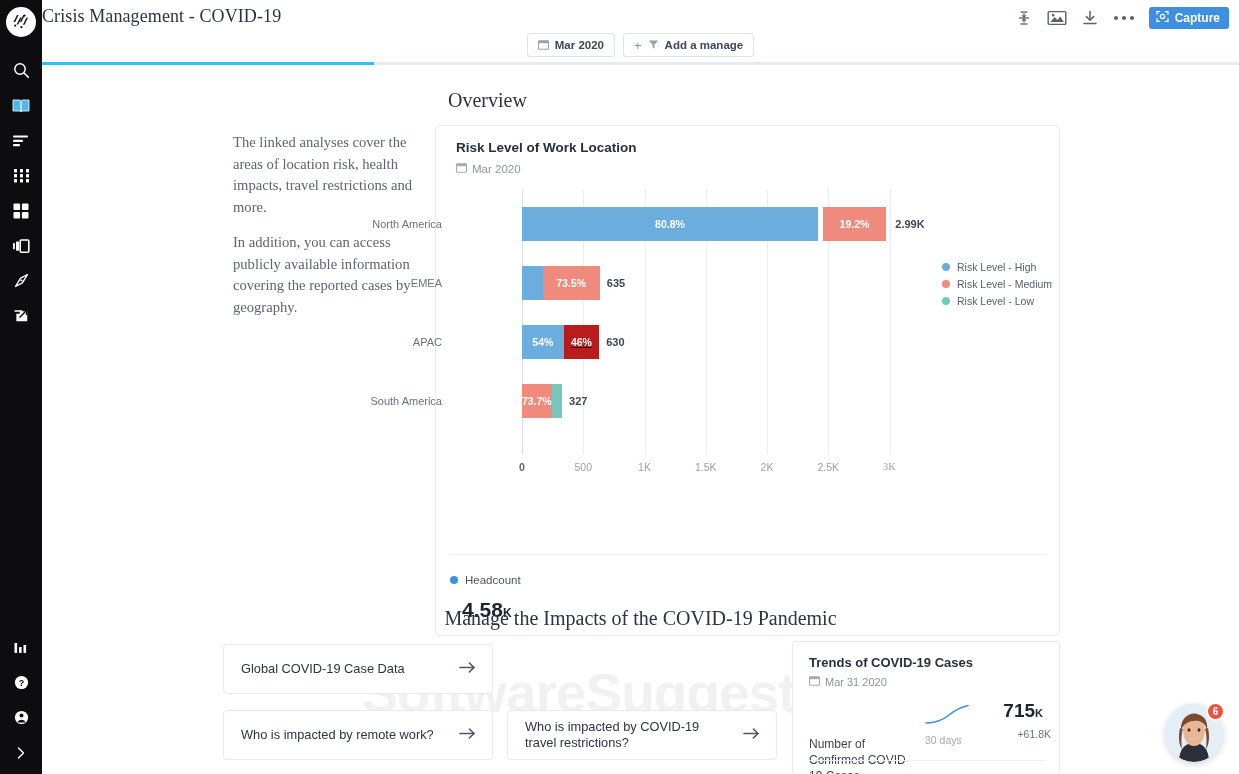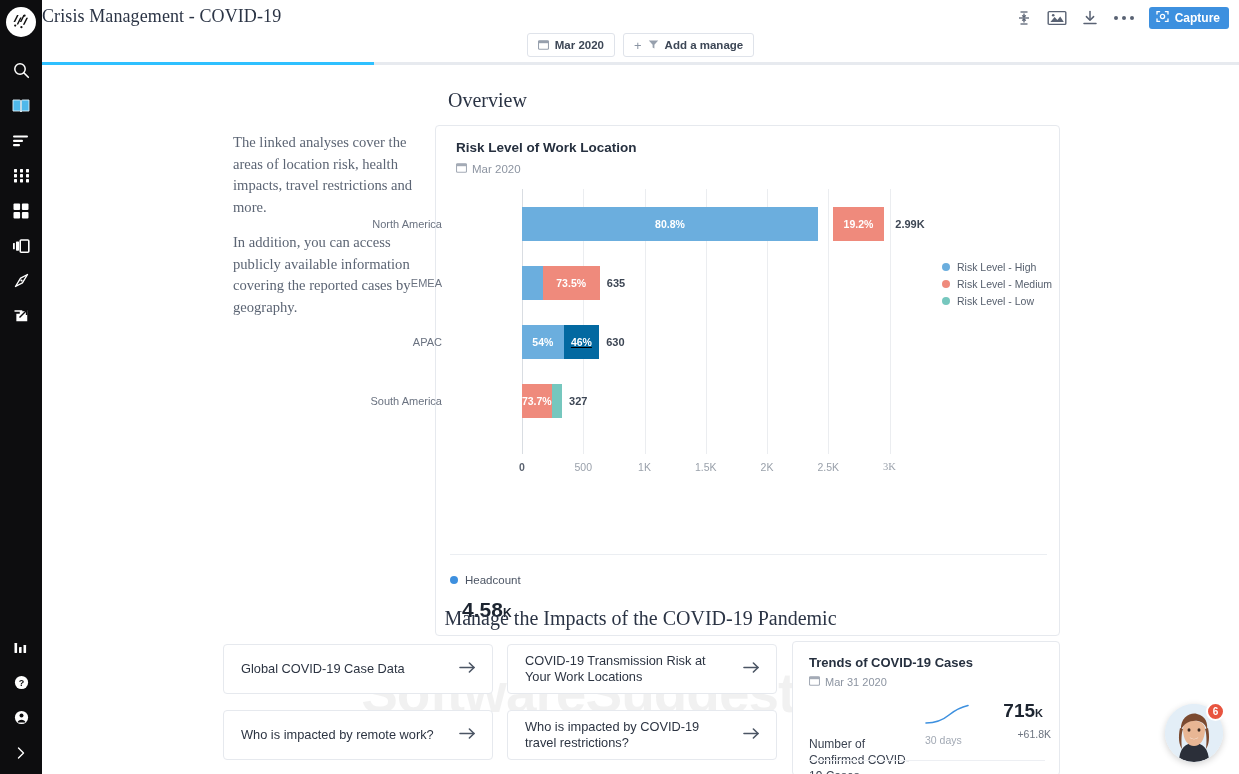--- a/index.html
+++ b/index.html
@@ -449,39 +449,39 @@
           <div class="tick" style="left: 319px;">2K</div>
           <div class="gridline" style="left: 380.25px;"></div>
           <div class="tick" style="left: 380.25px;">2.5K</div>
           <div class="gridline" style="left: 441.5px;"></div>
           <div class="tick" style="left: 441.5px; font-family: Liberation Serif, serif;">3K</div>
           <div class="cat-label" style="top: 29px;">North America</div>
           <div class="bar-row" style="top: 18px; left: 0px; width: 600px;">
             <div class="seg" style="left: 74px; width: 295.96px; background: rgb(107, 174, 222);">
               <span>80.8%</span>
             </div>
-            <div class="seg" style="left: 385px; width: 51px; background: rgb(239, 138, 124);">
+            <div class="seg" style="left: 375px; width: 63px; background: rgb(239, 138, 124);">
               <span>19.2%</span>
             </div>
             <div class="total" style="left: 447.275px;">2.99K</div>
           </div>
           <div class="cat-label" style="top: 88px;">EMEA</div>
           <div class="bar-row" style="top: 77px; left: 0px; width: 600px;">
             <div class="seg" style="left: 74px; width: 20.58px; background: rgb(107, 174, 222);"></div>
             <div class="seg" style="left: 94.58px; width: 57.2075px; background: rgb(239, 138, 124);">
               <span>73.5%</span>
             </div>
             <div class="total" style="left: 158.787px;">635</div>
           </div>
           <div class="cat-label" style="top: 147px;">APAC</div>
           <div class="bar-row" style="top: 136px; left: 0px; width: 600px;">
             <div class="seg" style="left: 74px; width: 41.65px; background: rgb(107, 174, 222);">
               <span>54%</span>
             </div>
-            <div class="seg" style="left: 115.65px; width: 35.525px; background: #0369a1; text-decoration: underline;">
+            <div class="seg" style="left: 115.65px; width: 35.525px; background: #b91c1c; text-decoration: underline;">
               <span>46%</span>
             </div>
             <div class="total" style="left: 158.175px;">630</div>
           </div>
           <div class="cat-label" style="top: 206px;">South America</div>
           <div class="bar-row" style="top: 195px; left: 0px; width: 600px;">
             <div class="seg" style="left: 74px; width: 29.5225px; background: rgb(239, 138, 124);">
               <span>73.7%</span>
             </div>
             <div class="seg" style="left: 103.522px; width: 10.535px; background: rgb(118, 199, 190);"></div>
@@ -520,29 +520,20 @@
     <div class="link-card" style="left:181px; top:579px; width:270px; height:50px;">
       <div class="lc-label">Global COVID-19 Case Data</div>
       <span class="arrow">
         <svg width="17" height="13" viewBox="0 0 17 13">
             <path d="M1 6.5 H15" stroke="#4b5564" stroke-width="1.6" stroke-linecap="round"></path>
             <path d="M10.4 2 L15 6.5 L10.4 11" fill="none" stroke="#4b5564" stroke-width="1.6" stroke-linecap="round" stroke-linejoin="round"></path>
           </svg>
       </span>
     </div>
 
-    <div class="link-card" style="left:465px; top:579px; width:270px; height:50px;">
-      <div class="lc-label" style="width:200px">COVID-19 Transmission Risk at Your Work Locations</div>
-      <span class="arrow">
-        <svg width="17" height="13" viewBox="0 0 17 13">
-            <path d="M1 6.5 H15" stroke="#4b5564" stroke-width="1.6" stroke-linecap="round"></path>
-            <path d="M10.4 2 L15 6.5 L10.4 11" fill="none" stroke="#4b5564" stroke-width="1.6" stroke-linecap="round" stroke-linejoin="round"></path>
-          </svg>
-      </span>
-    </div>
 
     <div class="link-card" style="left:181px; top:645px; width:270px; height:50px;">
       <div class="lc-label">Who is impacted by remote work?</div>
       <span class="arrow">
         <svg width="17" height="13" viewBox="0 0 17 13">
             <path d="M1 6.5 H15" stroke="#4b5564" stroke-width="1.6" stroke-linecap="round"></path>
             <path d="M10.4 2 L15 6.5 L10.4 11" fill="none" stroke="#4b5564" stroke-width="1.6" stroke-linecap="round" stroke-linejoin="round"></path>
           </svg>
       </span>
     </div>

